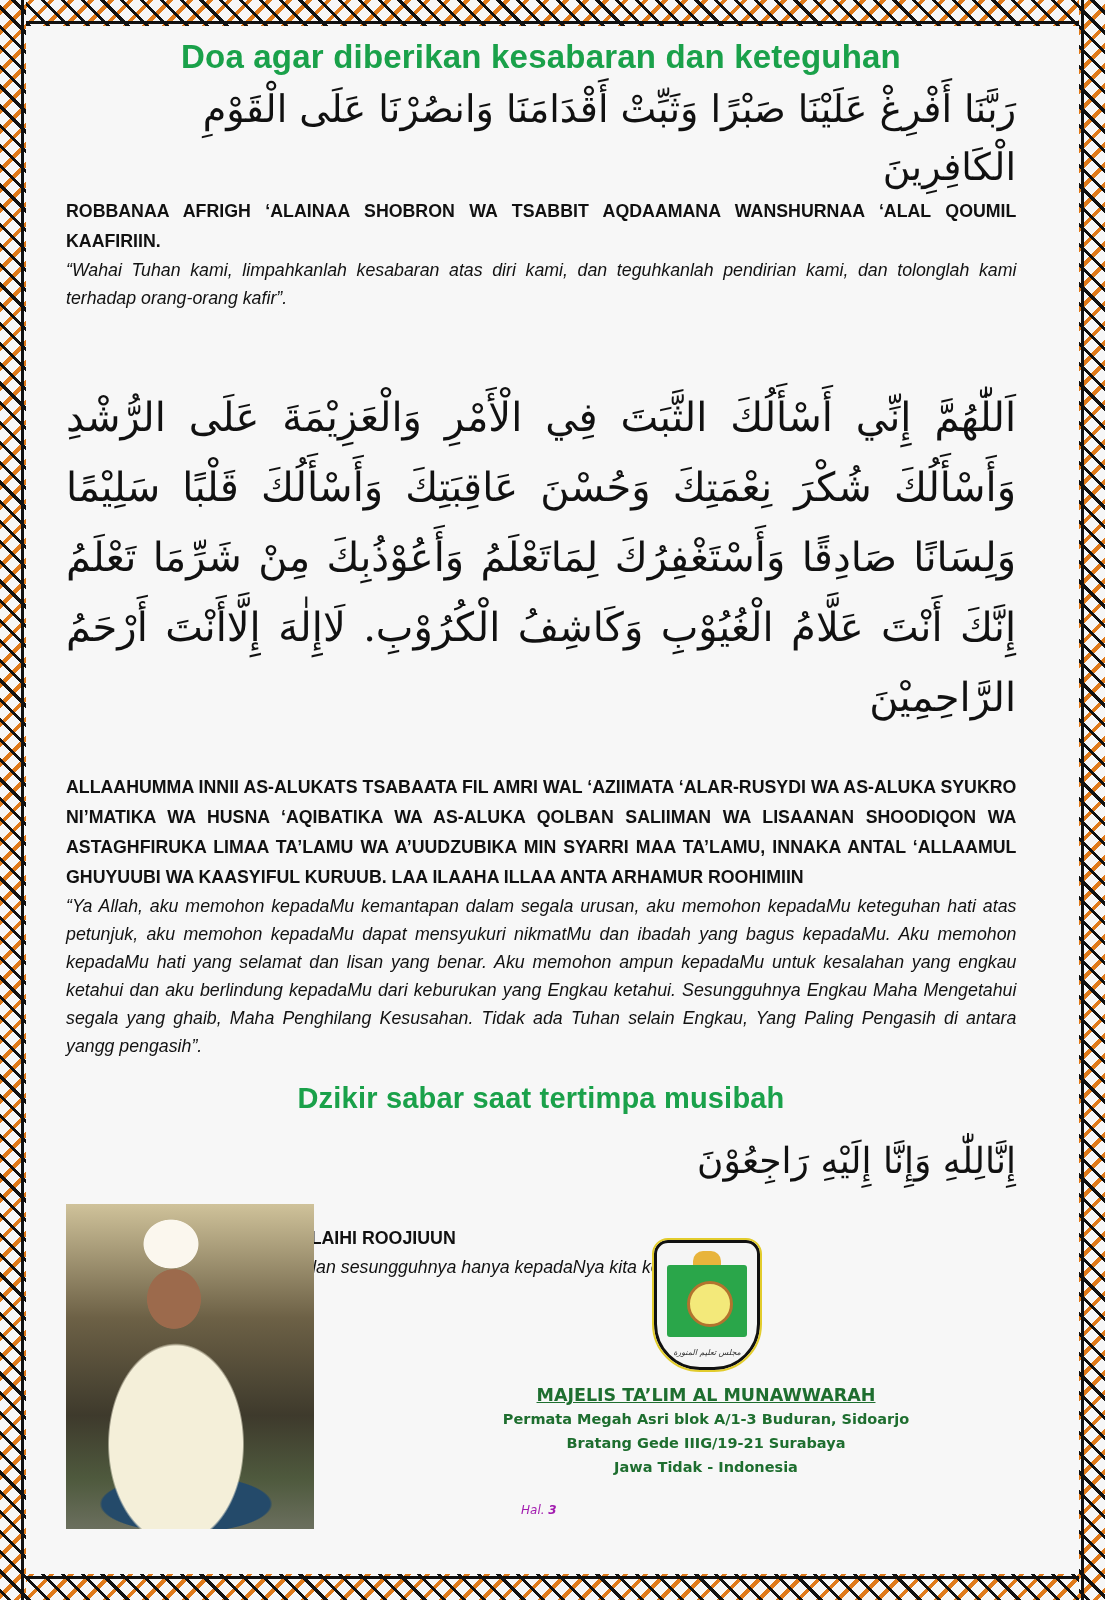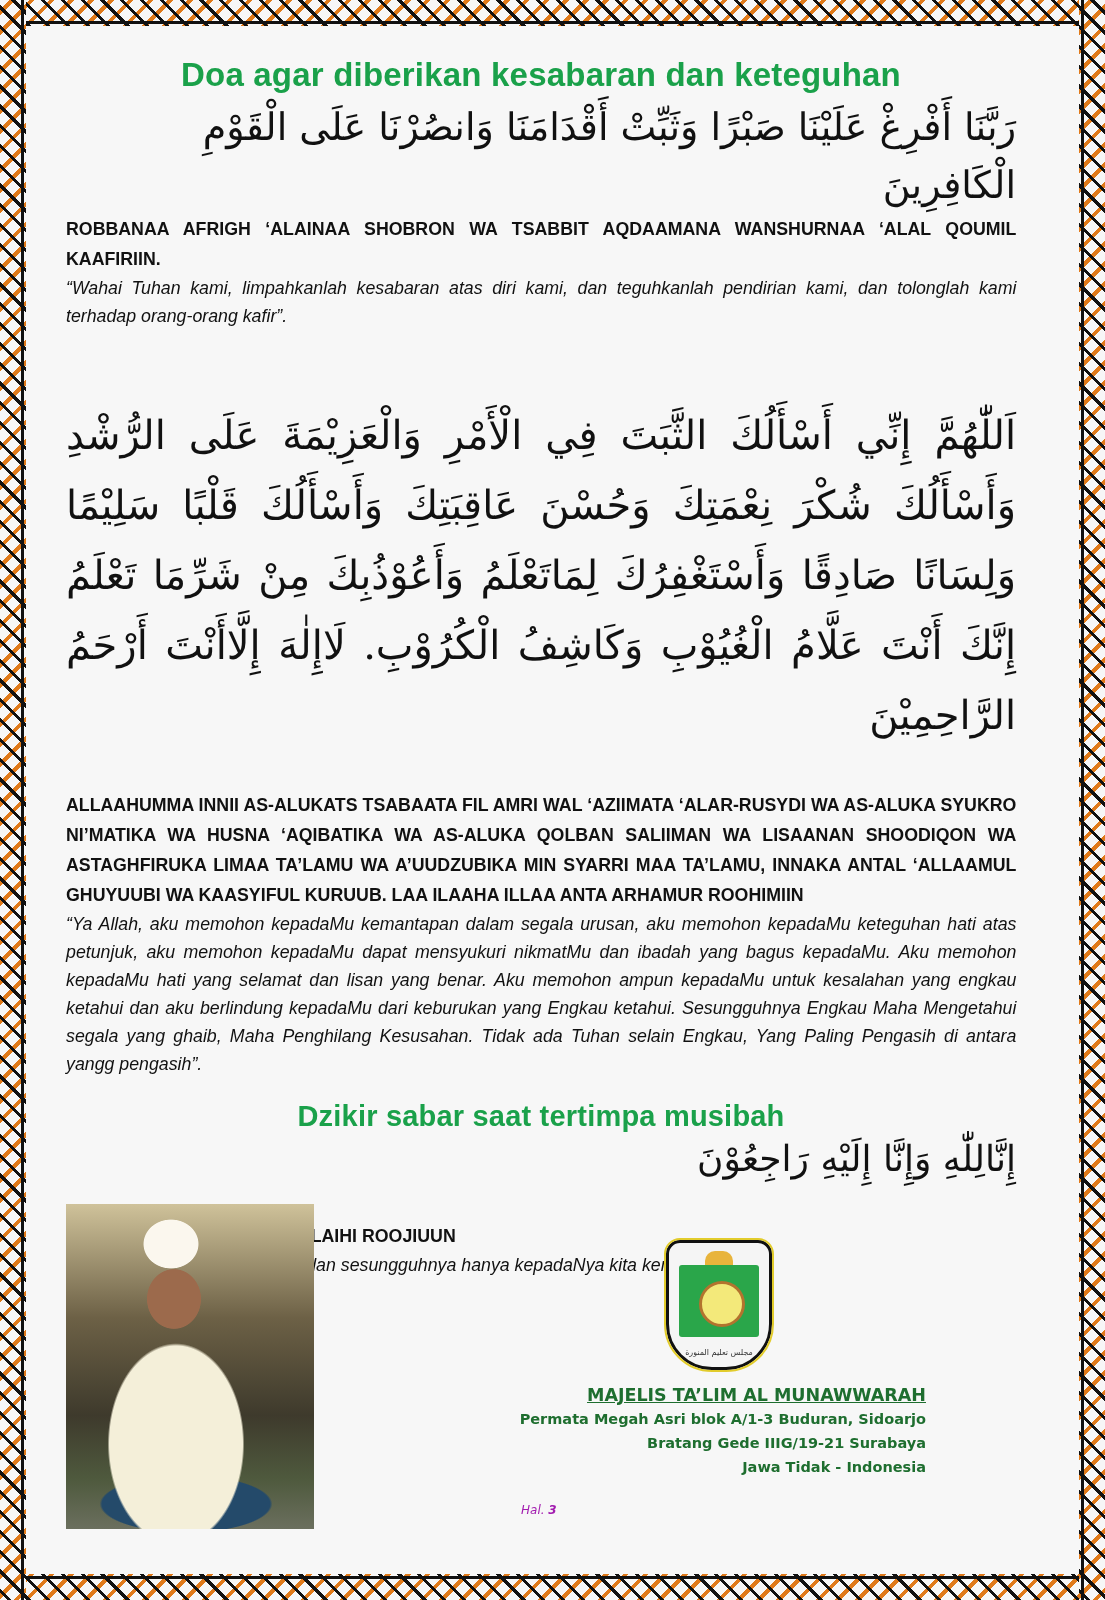--- a/index.html
+++ b/index.html
@@ -34,21 +34,21 @@
     }
     .border-top::after { bottom: 2px; }
     .border-bottom::after { top: 2px; }
     .border-left::after, .border-right::after {
       content: ""; position: absolute; top: 0; bottom: 0; width: 3px; background: #111;
     }
     .border-left::after { right: 2px; }
     .border-right::after { left: 2px; }
 
     .page {
-      position: absolute; left: 66px; top: 46px; width: 950px;
+      position: absolute; left: 66px; top: 28px; width: 950px;
     }
     .heading {
       color: #1aa14a; font-weight: bold; text-align: center;
       font-size: 33px; margin: 10px 0 0 0; letter-spacing: 0.2px;
     }
     .arabic {
       direction: rtl; 
       font-family: "DejaVu Serif", serif;
       color: #111;
     }
@@ -62,58 +62,59 @@
     }
     .translation {
       font-style: italic; font-size: 18.5px; line-height: 28px;
       text-align: justify; margin: 0;
       transform: scaleX(0.96); transform-origin: left;
       width: 990px;
     }
     .arabic-2 { font-size: 40px; line-height: 70px; text-align: justify; text-align-last: right; margin-top: 70px; }
 
     .heading-2 { margin-top: 22px; font-size: 29px; }
-    .arabic-3 { font-size: 36px; line-height: 52px; margin-top: 0; }
+    .arabic-3 { font-size: 36px; line-height: 52px; margin-top: 20px; }
 
     .footer {
       position: absolute; left: 66px; top: 1200px; width: 950px; height: 340px;
     }
     .photo {
       position: absolute; left: 0; top: 4px; width: 248px; height: 325px;
       background:
         radial-gradient(ellipse 45px 40px at 105px 40px, #fbf7ee 60%, transparent 62%),
         radial-gradient(ellipse 38px 42px at 108px 95px, #9c6a4c 70%, transparent 72%),
         radial-gradient(ellipse 95px 140px at 110px 240px, #f4efd9 70%, transparent 72%),
         radial-gradient(ellipse 120px 40px at 120px 300px, #244a6a 70%, transparent 72%),
         linear-gradient(180deg, #cfc29a 0%, #6d6146 35%, #3e3a2c 65%, #4f5a3e 85%, #6b6f5e 100%);
     }
     .logo {
-      position: absolute; left: 600px; top: 40px; width: 100px; height: 124px;
+      position: absolute; left: 588px; top: 40px; width: 100px; height: 124px;
       background: #f5f5f5; border: 3px solid #111; outline: 2px solid #e2cc2c;
       border-radius: 14px 14px 46px 46px;
       overflow: hidden;
+      font-style: italic;
     }
     .logo .banner {
       position: absolute; left: 10px; top: 22px; width: 80px; height: 72px;
       background: #2aa64a; border-radius: 3px;
     }
     .logo .crown {
       position: absolute; left: 36px; top: 8px; width: 28px; height: 16px;
       background: #e8b43c; border-radius: 10px 10px 2px 2px;
     }
     .logo .medallion {
       position: absolute; left: 30px; top: 38px; width: 40px; height: 40px;
       border-radius: 50%; background: #f3e97a; border: 3px solid #b3732e;
     }
     .logo .motto {
       position: absolute; left: 0; right: 0; bottom: 10px; text-align: center;
       font-size: 8px; color: #333; direction: rtl; font-family: "DejaVu Sans", sans-serif;
     }
     .org {
-      position: absolute; left: 420px; top: 185px; width: 440px; text-align: right;
+      position: absolute; left: 420px; top: 185px; width: 440px; text-align: center;
       color: #1e6e2f; font-family: "DejaVu Sans", sans-serif;
     }
     .org-name { font-weight: bold; font-size: 17.5px; text-decoration: underline; margin: 0 0 4px 0; }
     .org-line { font-weight: bold; font-size: 14.5px; margin: 0 0 4px 0; line-height: 20px; }
     .page-num {
       position: absolute; left: 455px; top: 303px; font-size: 12px; font-style: italic;
       font-family: "DejaVu Sans", sans-serif; color: #a21caf;
     }
     .page-num b { font-style: italic; }
   </style>

